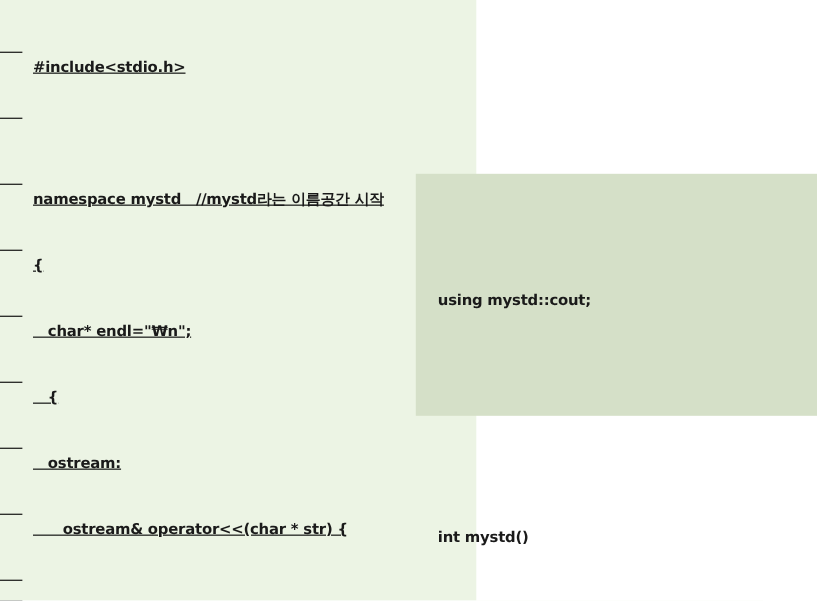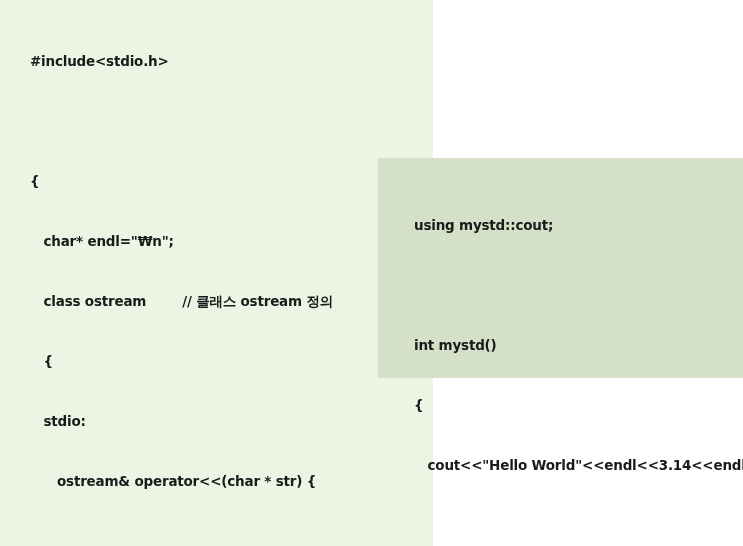--- a/index.html
+++ b/index.html
@@ -32,20 +32,21 @@
 
   
   #panel-namespace {
     left: 0px;
     top: 0px;
     width: 433px;
     height: 546px;
     background: #ecf4e4;
     padding: 12px 0 0 0;
     z-index: 1;
+    text-decoration: underline;
   }
 
   
   #panel-main {
     left: 378px;
     top: 158px;
     width: 365px;
     height: 220px;
     background: #d5e0c8;
     padding: 18px 0 0 0;
@@ -61,40 +62,41 @@
     font-weight: 600;
     color: #1a1a1a;
     letter-spacing: -0.2px;
     white-space: pre;
   }
 
   #panel-namespace .code-line {
     padding-left: 30px;
   }
   #panel-main .code-line {
-    padding-left: 36px;
+    padding-left: 20px;
+    margin-top: 48px;
   }
 
   .code-line.blank {
     color: transparent;
   }
 </style>
 </head>
 <body>
 
 <div id="slide" style="background: rgb(255, 255, 255);">
 
   <div class="code-panel" id="panel-namespace" style="background: rgb(236, 244, 228);">
     <span class="code-line">#include&lt;stdio.h&gt;</span>
     <span class="code-line blank"></span>
+    <span class="code-line">namespace mystd   //mystd라는 이름공간 시작</span>
     <span class="code-line">{</span>
     <span class="code-line">   char* endl="₩n";</span>
-    <span class="code-line">   class ostream        // 클래스 ostream 정의</span>
     <span class="code-line">   {</span>
-    <span class="code-line">   stdio:</span>
+    <span class="code-line">   ostream:</span>
     <span class="code-line">      ostream&amp; operator&lt;&lt;(char * str) {</span>
     
     
     
     
     
     
     
     
     

